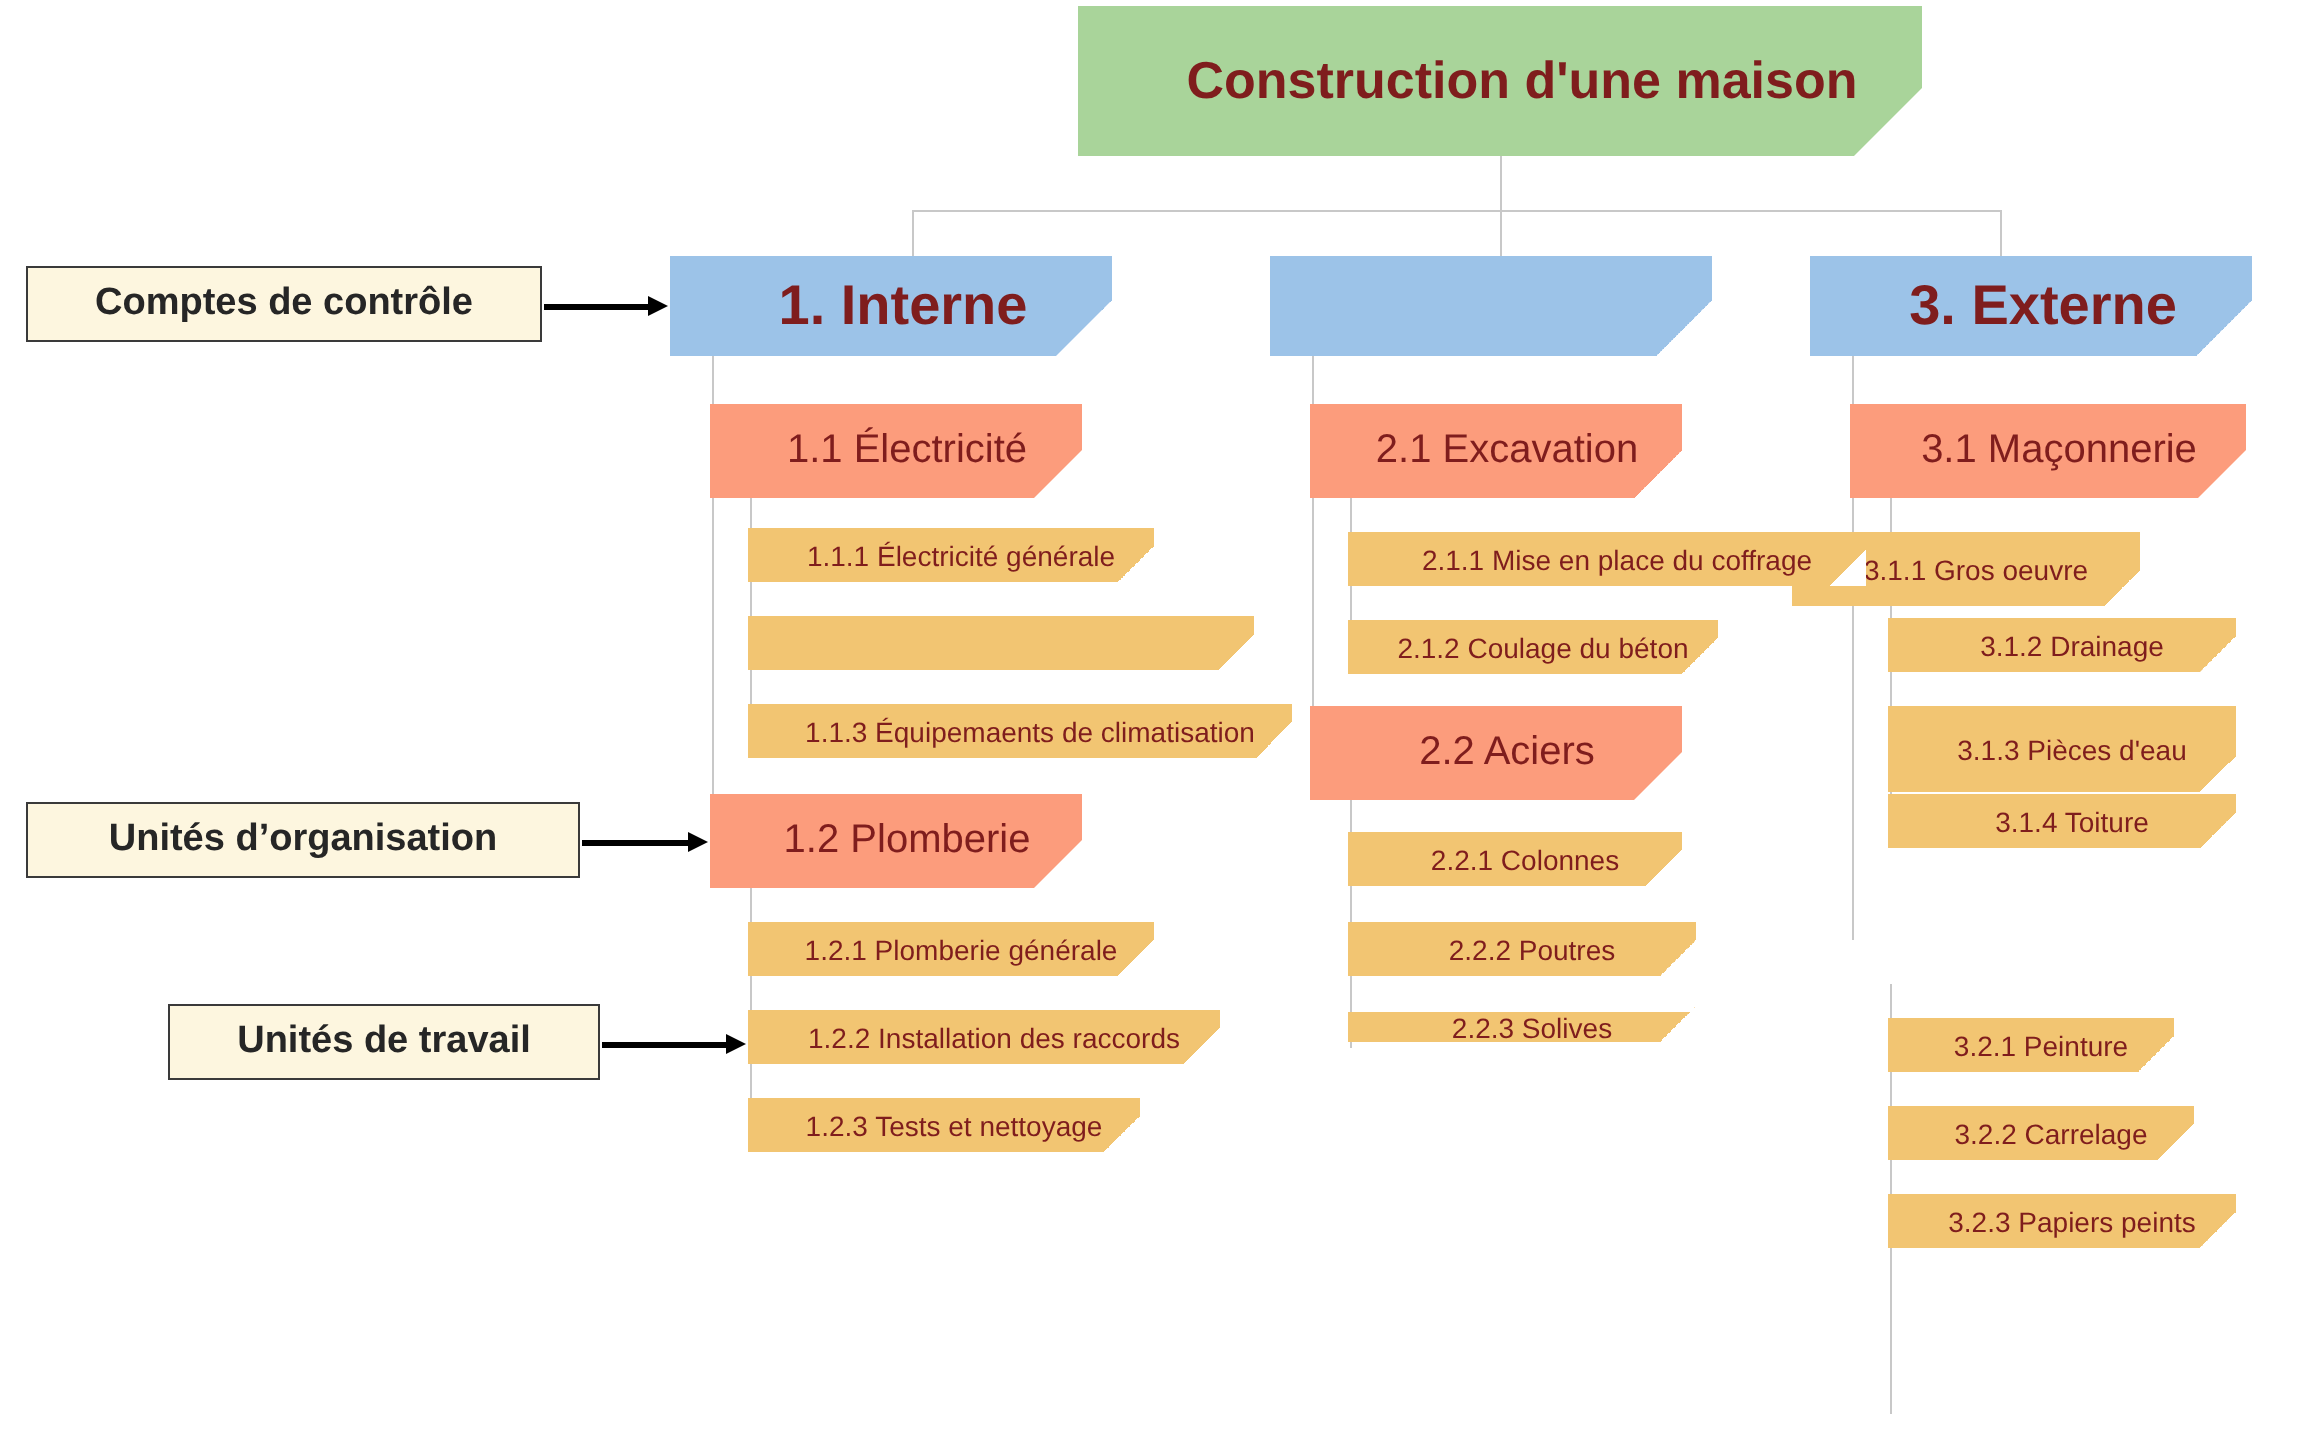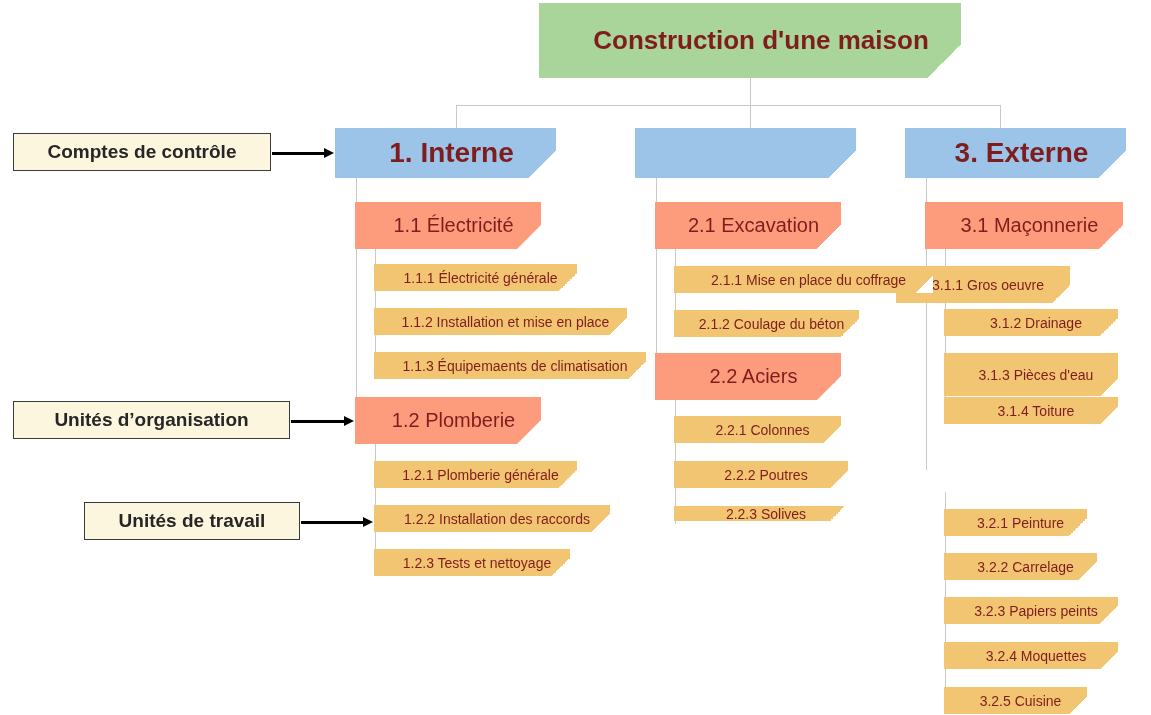--- a/index.html
+++ b/index.html
@@ -169,21 +169,20 @@
     <span class="fold-tint"></span>
     <span class="fold"></span>
   </div>
 
   <div class="node n-l3" style="left:374px;top:264px;width:203px;height:27px;">
     <span class="lbl">1.1.1 Électricité générale</span>
     <span class="fold-tint"></span>
     <span class="fold"></span>
   </div>
   <div class="node n-l3" style="left:374px;top:308px;width:253px;height:27px;">
-    <span class="lbl">1.1.2 Installation et mise en place</span>
     <span class="fold-tint"></span>
     <span class="fold"></span>
   </div>
   <div class="node n-l3" style="left:374px;top:352px;width:272px;height:27px;">
     <span class="lbl">1.1.3 Équipemaents de climatisation</span>
     <span class="fold-tint"></span>
     <span class="fold"></span>
   </div>
 
   <div class="node n-l2" style="left:355px;top:397px;width:186px;height:47px;">
@@ -291,30 +290,20 @@
     <span class="fold-tint"></span>
     <span class="fold"></span>
   </div>
   <div class="node n-l3" style="left:944px;top:553px;width:153px;height:27px;">
     <span class="lbl">3.2.2 Carrelage</span>
     <span class="fold-tint"></span>
     <span class="fold"></span>
   </div>
   <div class="node n-l3" style="left:944px;top:597px;width:174px;height:27px;">
     <span class="lbl">3.2.3 Papiers peints</span>
-    <span class="fold-tint"></span>
-    <span class="fold"></span>
-  </div>
-  <div class="node n-l3" style="left:944px;top:642px;width:174px;height:27px;">
-    <span class="lbl">3.2.4 Moquettes</span>
-    <span class="fold-tint"></span>
-    <span class="fold"></span>
-  </div>
-  <div class="node n-l3" style="left:944px;top:687px;width:143px;height:27px;">
-    <span class="lbl">3.2.5 Cuisine</span>
     <span class="fold-tint"></span>
     <span class="fold"></span>
   </div>
 
   <div class="callout" style="left:13px;top:133px;width:258px;height:38px;">
     <span>Comptes de contrôle</span>
   </div>
   <div class="arrow" style="left:272px;top:148px;width:62px;">
     <span class="shaft" style="width:52px;"></span>
     <span class="head" style="left:52px;"></span>

